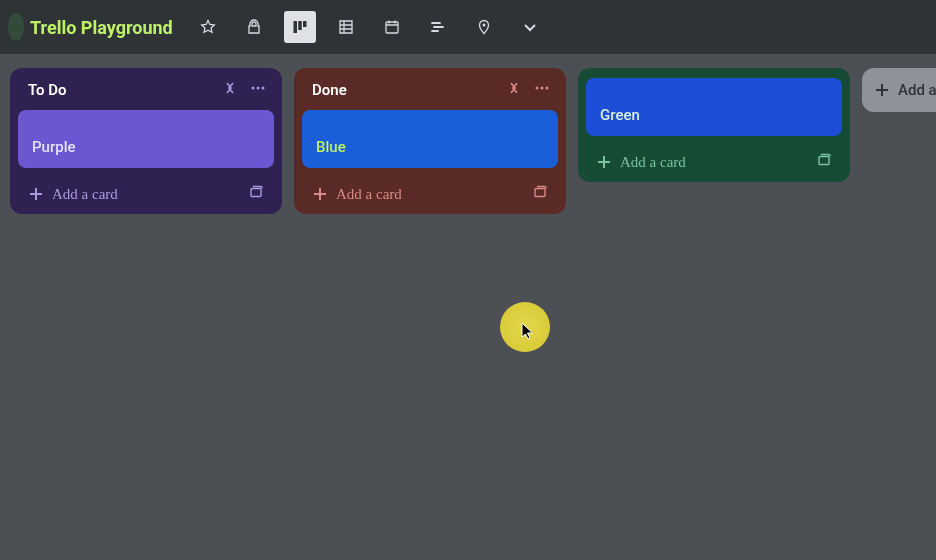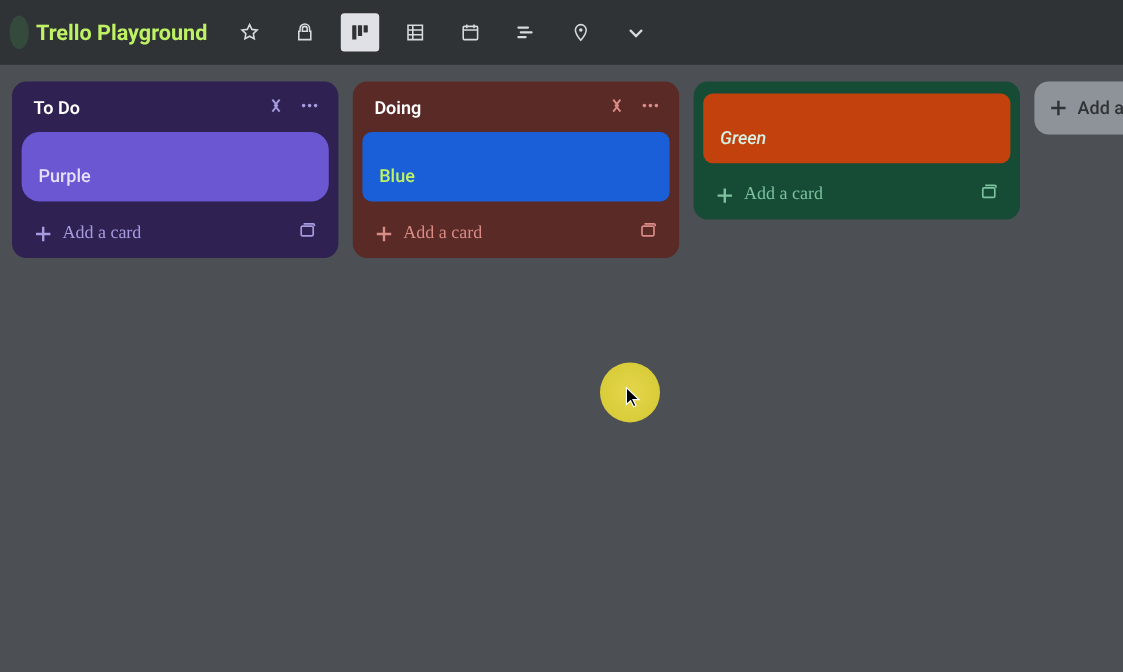--- a/index.html
+++ b/index.html
@@ -120,29 +120,29 @@
     gap: 8px;
     font-size: 15px;
     font-weight: 500;
     overflow: hidden;
     white-space: nowrap;
     cursor: pointer;
   }
   .add-list-btn svg { width: 16px; height: 16px; fill: currentColor; flex-shrink: 0; }
   
   .list-todo { background: #2f2151; }
-  .list-todo .card { background: #6a57d1; color: #e6e1fa; border-radius: 15px; }
+  .list-todo .card { background: #6a57d1; color: #e6e1fa; }
   .list-todo .add-card-btn, .list-todo .template-icon, .list-todo .list-header-actions { color: #a79be0; }
 
   .list-doing { background: #5a2a26; }
   .list-doing .card { background: #1a5fd8; color: #bef264; }
   .list-doing .add-card-btn, .list-doing .template-icon, .list-doing .list-header-actions { color: #d98b85; }
 
   .list-done { background: #164b35; }
-  .list-done .card { background: #c2410c; color: #d6f0e3; font-style: italic; }
+  .list-done .card { background: #1d4ed8; color: #d6f0e3; }
   .list-done .add-card-btn, .list-done .template-icon, .list-done .list-header-actions { color: #7cc29f; }
 
   .cursor-highlight {
     position: absolute;
     width: 50px;
     height: 50px;
     border-radius: 50%;
     background: radial-gradient(circle, #e4d64a 0%, #d9cc3a 70%, #cbbf32 100%);
     left: 500px;
     top: 302px;
@@ -242,21 +242,21 @@
         <svg viewBox="0 0 16 16">
             <rect x="3" y="4.5" width="10" height="8" rx="1" fill="none" stroke="currentColor" stroke-width="1.4"></rect>
             <path d="M5 2.5h8a1 1 0 011 1v1" fill="none" stroke="currentColor" stroke-width="1.4"></path>
           </svg>
       </span>
     </div>
   </div>
 
   <div class="list list-doing">
     <div class="list-header">
-      <div class="list-title">Doing</div>
+      <div class="list-title">Done</div>
       <div class="list-header-actions">
         <span>
           <svg viewBox="0 0 16 16">
               <path d="M5 3l4 5-4 5M11 3l-4 5 4 5" fill="none" stroke="currentColor" stroke-width="1.6"></path>
             </svg>
         </span>
         <span>
           <svg viewBox="0 0 16 16">
               <circle cx="3" cy="8" r="1.5"></circle>
               <circle cx="8" cy="8" r="1.5"></circle>

